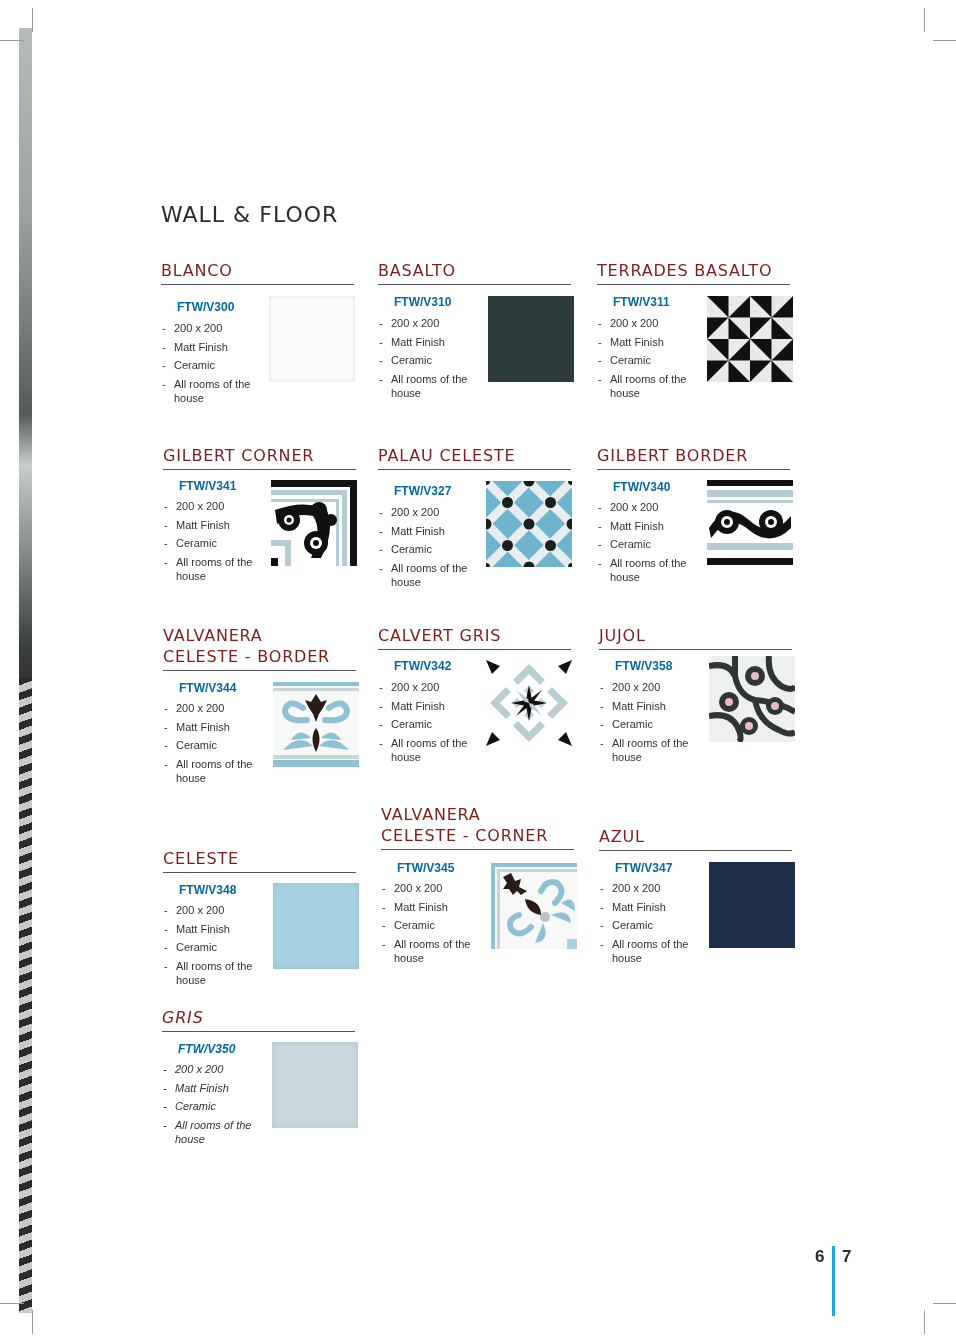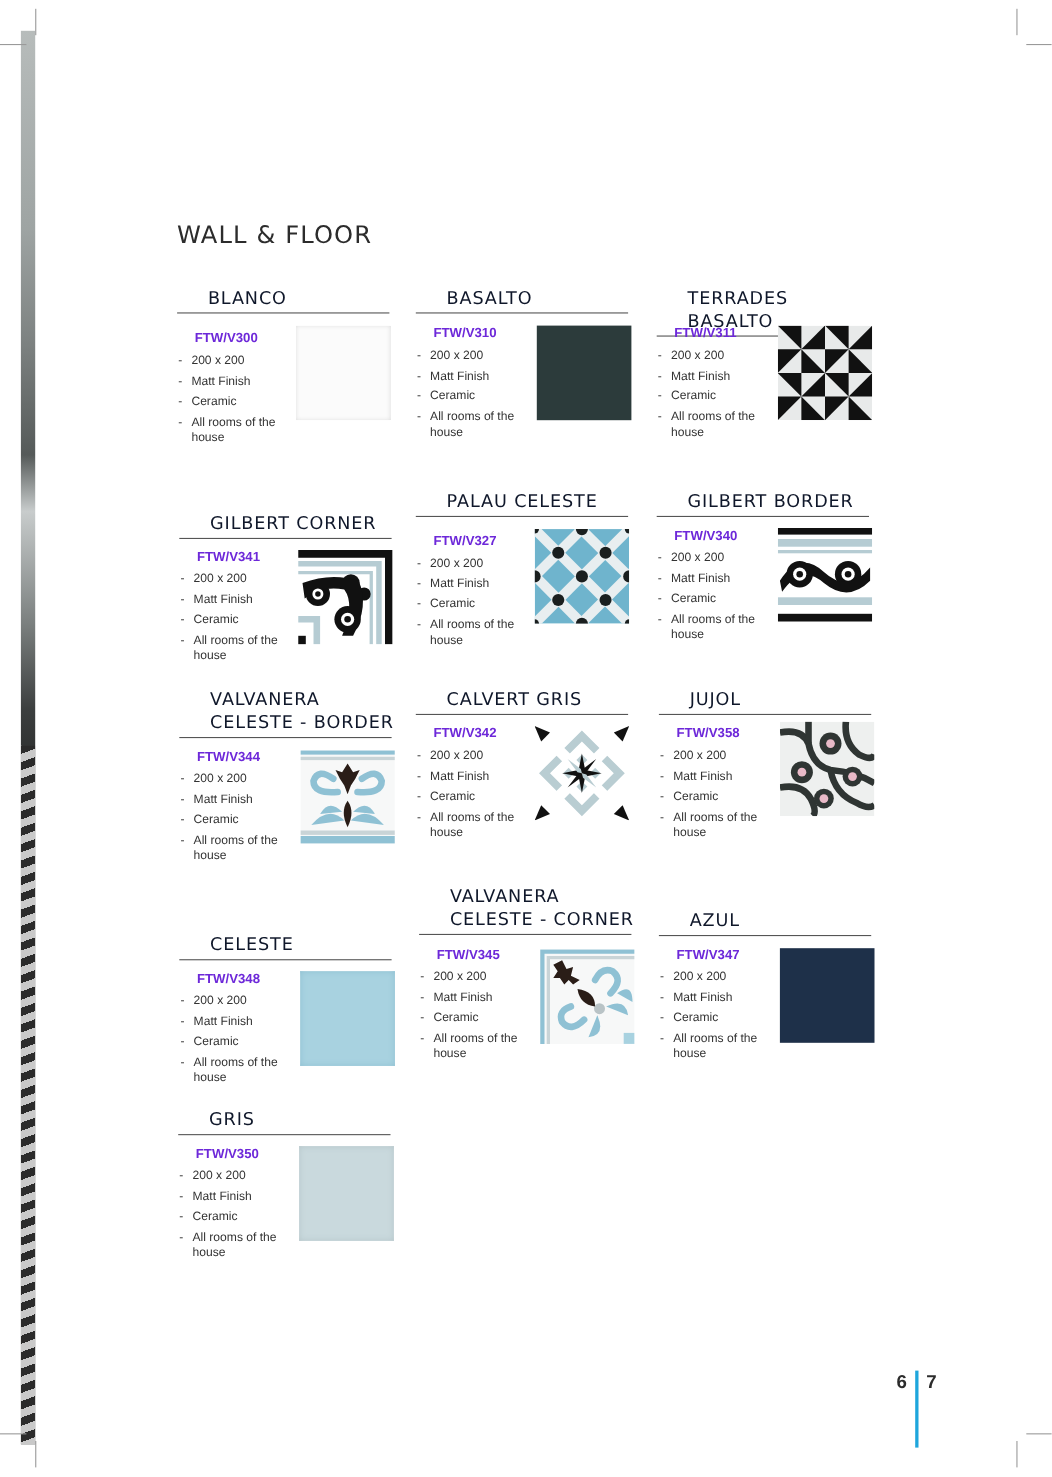--- a/index.html
+++ b/index.html
@@ -21,26 +21,26 @@
   }
   .crop { position: absolute; background: #9a9a9a; }
   .page-title {
     position: absolute; left: 161px; top: 202px;
     font-size: 22px; letter-spacing: 1px; color: #2c2c2c; font-weight: normal;
   }
   .product {
     position: absolute; width: 196px;
   }
   .product .name {
-    font-size: 16px; letter-spacing: 0.8px; color: #0f172a; line-height: 21px;
-    text-transform: uppercase; white-space: pre-line; margin-left: 28px;
+    font-size: 16px; letter-spacing: 0.8px; color: #7f1d1d; line-height: 21px;
+    text-transform: uppercase; white-space: pre-line;
   }
   .product .rule { height: 1px; background: #555; margin-top: 3px; width: 193px; }
   .product .code {
-    position: absolute; left: 0; font-size: 12px; font-weight: bold; color: #6d28d9;
+    position: absolute; left: 0; font-size: 12px; font-weight: bold; color: #0369a1;
     font-family: "Liberation Sans", sans-serif;
     padding-left: 16px;
   }
   .product ul {
     position: absolute; left: 0; margin: 1px; padding: 0; list-style: none;
     font-size: 11px; line-height: 18.5px; color: #333; width: 100px;
     font-family: "Liberation Sans", sans-serif;
   }
   .product li { position: relative; padding-left: 12px; }
   .product li::before { content: "-"; position: absolute; left: 0; }
@@ -126,21 +126,21 @@
           <polygon points="21.5,64.5 21.5,86 43,86"></polygon>
         <polygon points="43,43 64.5,43 64.5,64.5"></polygon>
           <polygon points="64.5,64.5 86,64.5 86,43"></polygon>
         <polygon points="43,64.5 64.5,64.5 43,86"></polygon>
           <polygon points="64.5,64.5 64.5,86 86,86"></polygon>
       </g>
     </svg>
   </div>
 </div>
 
-<div class="product" style="left:163px;top:465px;">
+<div class="product" style="left:163px;top:445px;">
   <div class="name">GILBERT CORNER</div>
   <div class="rule"></div>
   <div class="code" style="top:34px;">FTW/V341</div>
   <ul style="top:51px;">
     <li>200 x 200</li>
     <li>Matt Finish</li>
     <li>Ceramic</li>
     <li class="wrap">All rooms of the house</li>
   </ul>
   <div class="swatch" style="left:108px;top:35px;">
@@ -416,21 +416,21 @@
   <div class="code" style="top:35px;">FTW/V347</div>
   <ul style="top:52px;">
     <li>200 x 200</li>
     <li>Matt Finish</li>
     <li>Ceramic</li>
     <li class="wrap">All rooms of the house</li>
   </ul>
   <div class="swatch" style="left:110px;top:36px;background:#1e3049;"></div>
 </div>
 
-<div class="product" style="left:162px;top:1007px;">
+<div class="product" style="left:162px;top:1007px;font-style:italic;">
   <div class="name">GRIS</div>
   <div class="rule"></div>
   <div class="code" style="top:35px;">FTW/V350</div>
   <ul style="top:52px;">
     <li>200 x 200</li>
     <li>Matt Finish</li>
     <li>Ceramic</li>
     <li class="wrap">All rooms of the house</li>
   </ul>
   <div class="swatch" style="left:110px;top:35px;background:#c9d9dd;box-shadow:inset 0 0 6px #b6c6ca;"></div>

